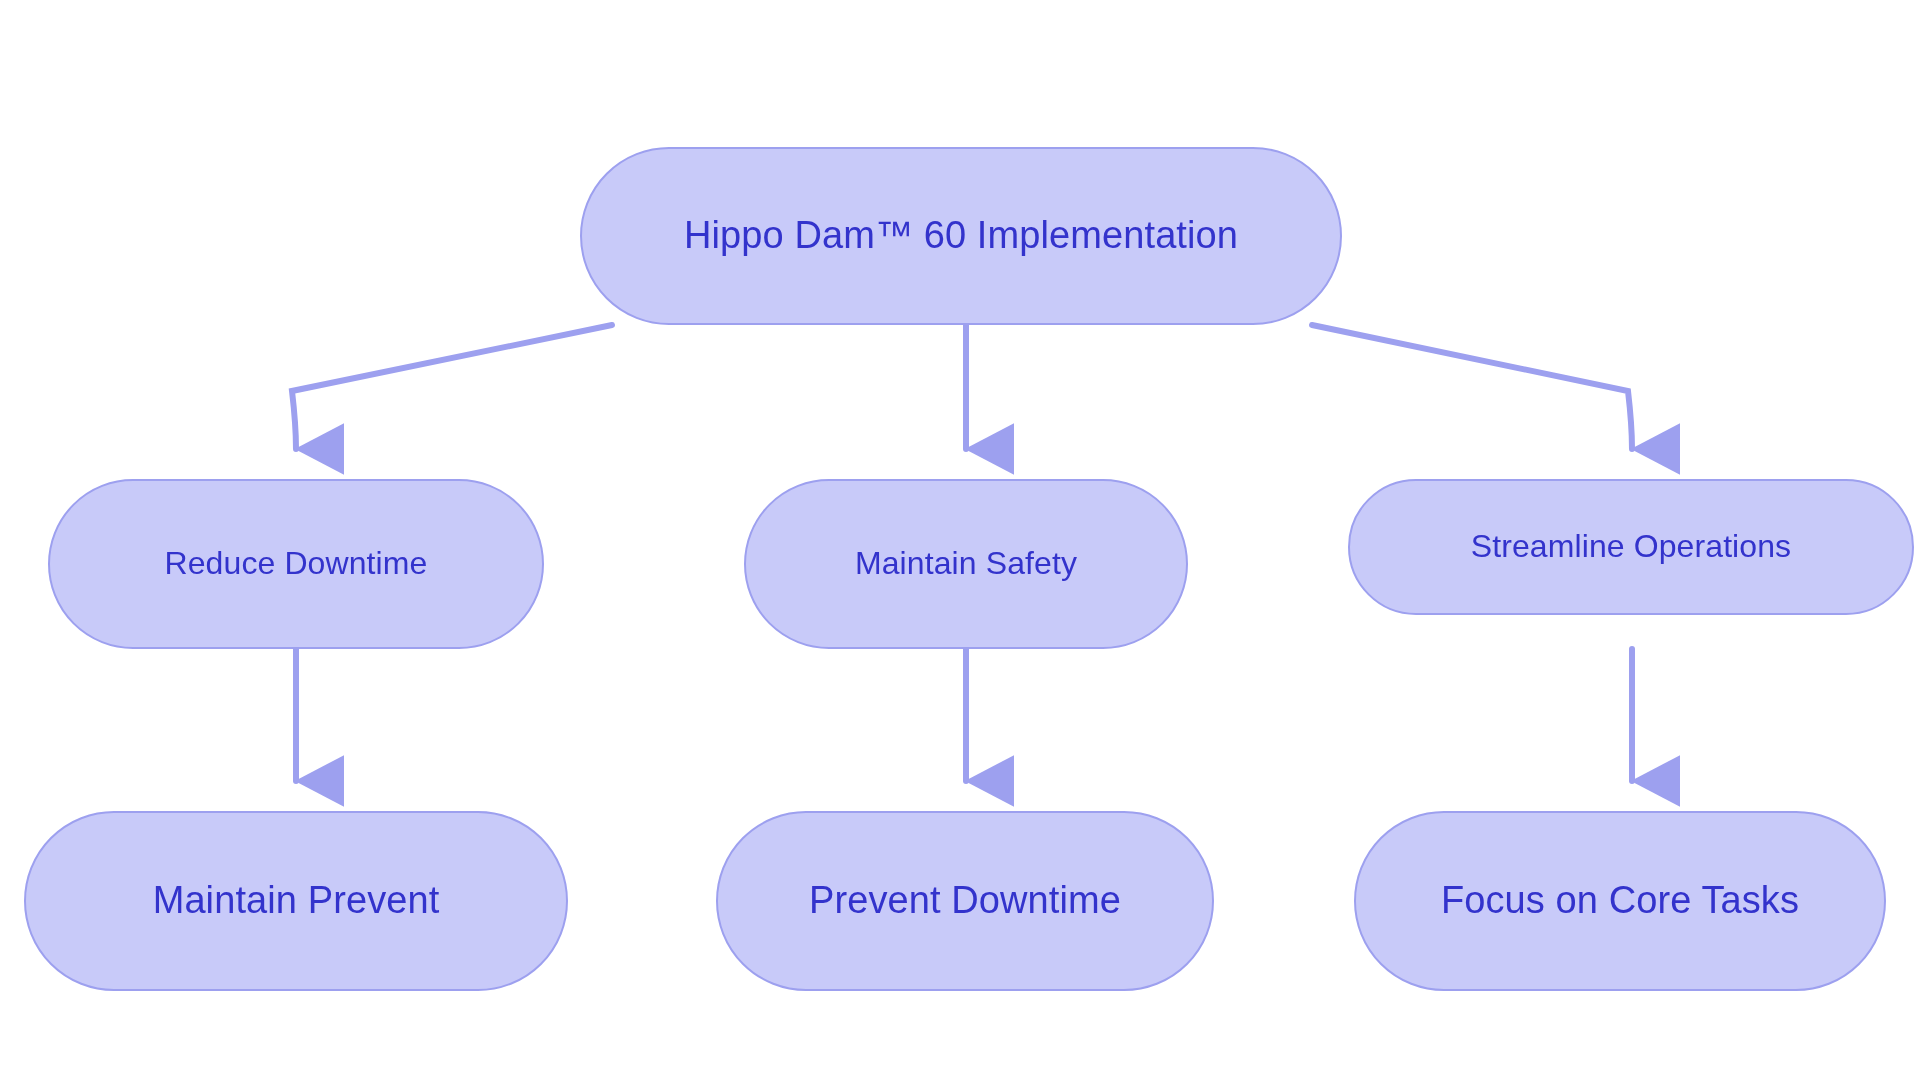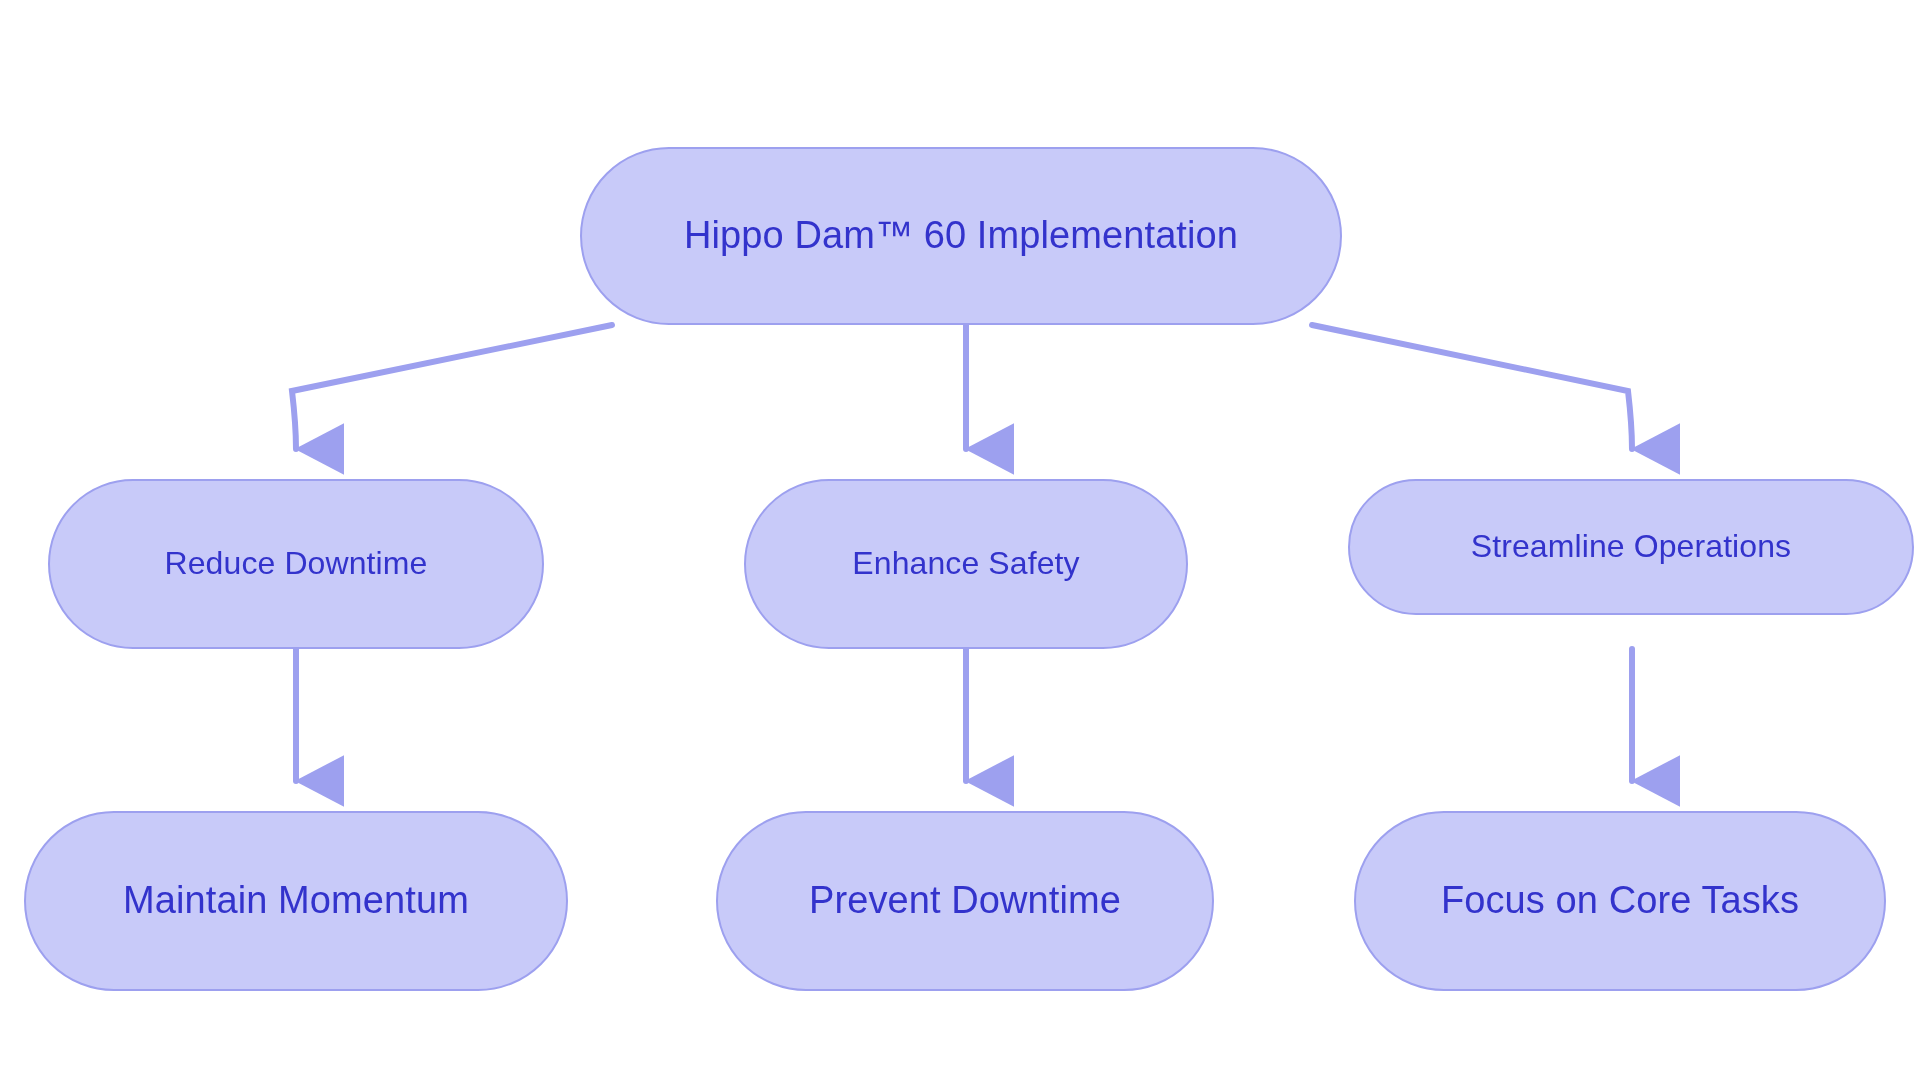--- a/index.html
+++ b/index.html
@@ -125,29 +125,29 @@
 
   <div class="node root" id="node-root">
     <span class="node-label">Hippo Dam™ 60 Implementation</span>
   </div>
 
   <div class="node level1" id="node-reduce-downtime">
     <span class="node-label">Reduce Downtime</span>
   </div>
 
   <div class="node level1" id="node-enhance-safety">
-    <span class="node-label">Enhance Safety</span>
+    <span class="node-label">Maintain Safety</span>
   </div>
 
   <div class="node level1" id="node-streamline-operations">
     <span class="node-label">Streamline Operations</span>
   </div>
 
   <div class="node level2" id="node-maintain-momentum">
-    <span class="node-label">Maintain Momentum</span>
+    <span class="node-label">Maintain Prevent</span>
   </div>
 
   <div class="node level2" id="node-prevent-accidents">
     <span class="node-label">Prevent Downtime</span>
   </div>
 
   <div class="node level2" id="node-focus-core-tasks">
     <span class="node-label">Focus on Core Tasks</span>
   </div>
 

